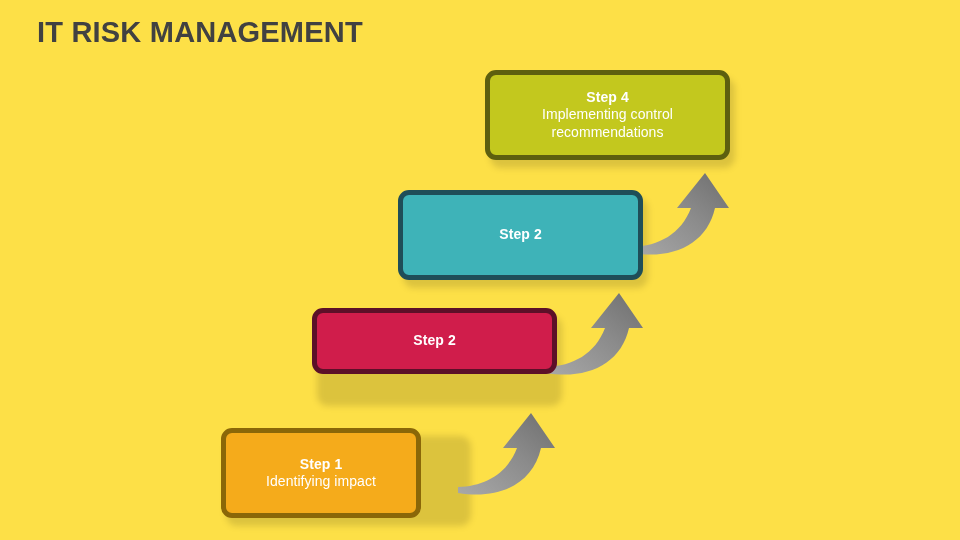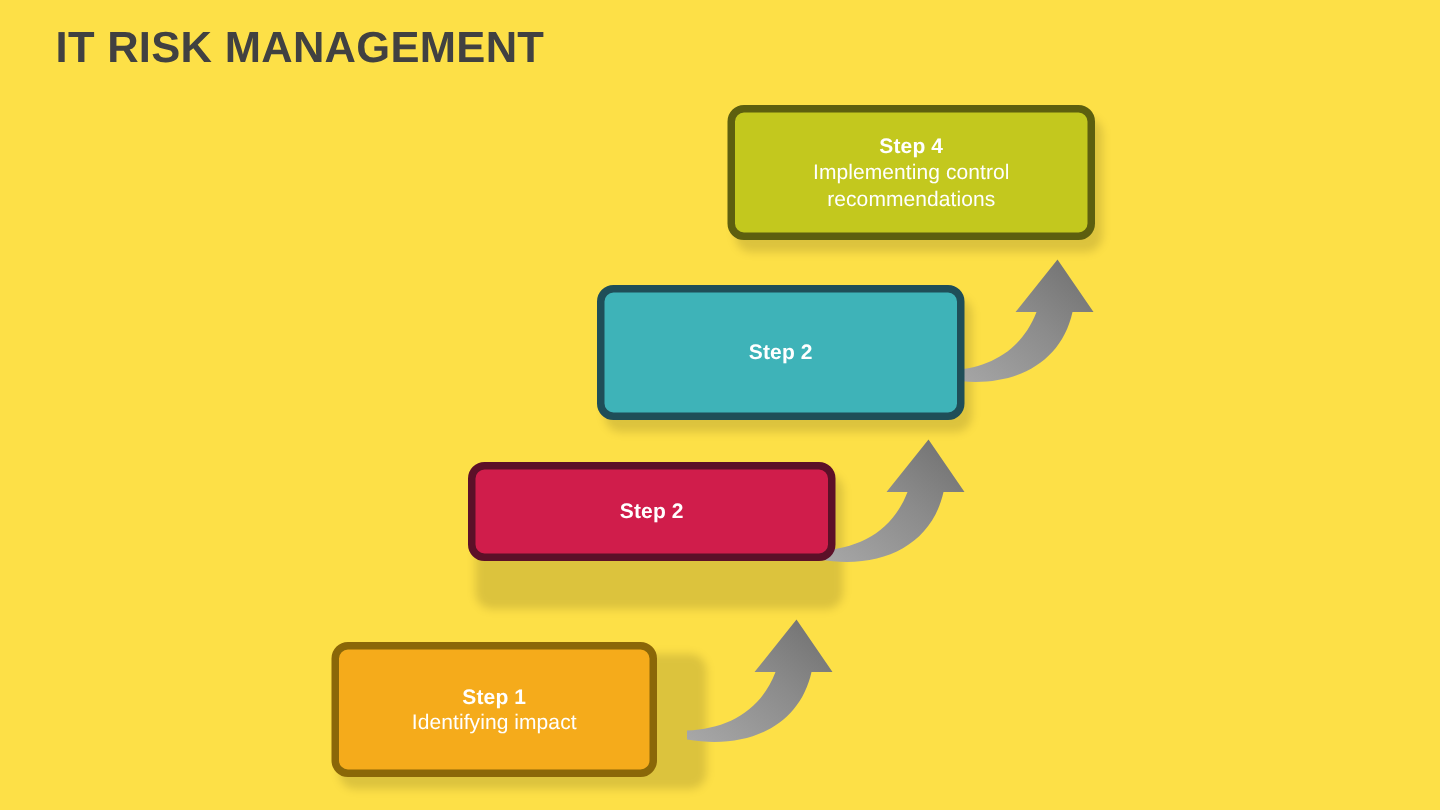--- a/index.html
+++ b/index.html
@@ -50,21 +50,21 @@
   }
   .step-desc {
     font-size: 14px;
     font-weight: normal;
     letter-spacing: 0.05px;
   }
   
   #step-1 {
     left: 221px;
     top: 428px;
-    width: 217px;
+    width: 200px;
     height: 90px;
     background: #f5ab1b;
     border-color: #8a6708;
     border-width: 5px;
   }
   
   #step-2 {
     left: 312px;
     top: 308px;
     width: 245px;

